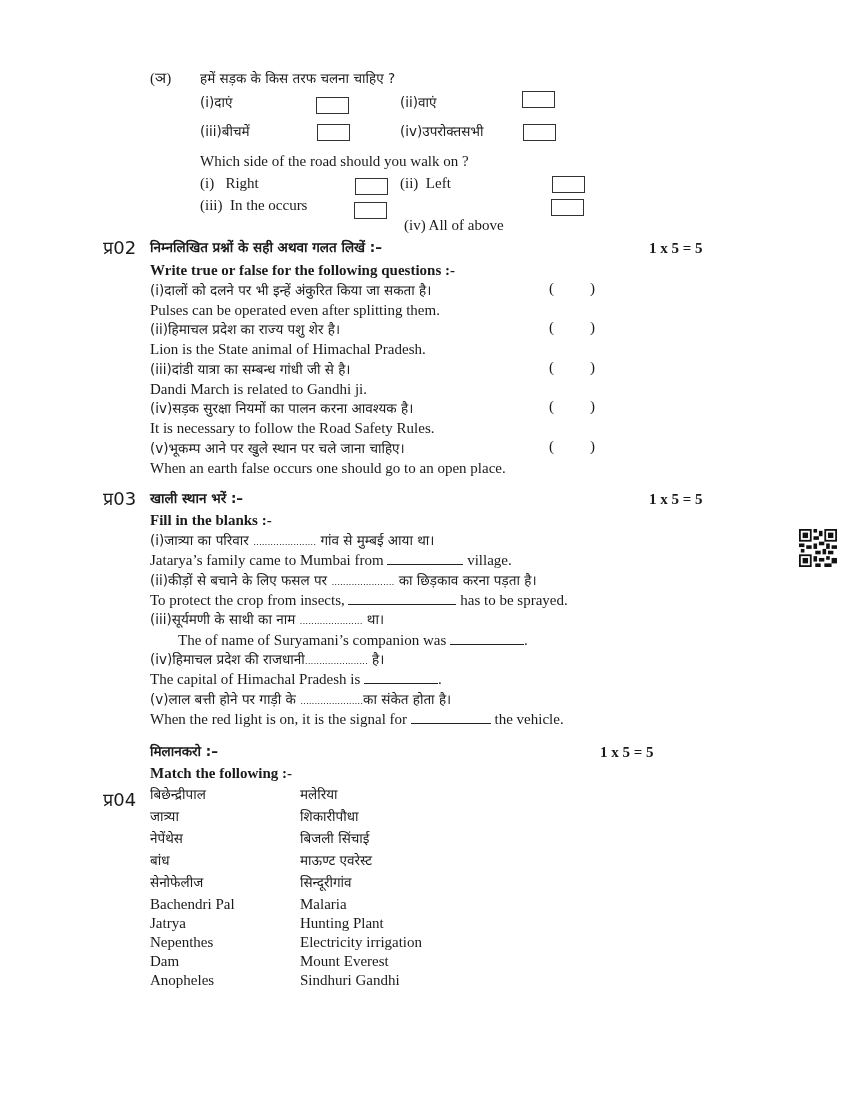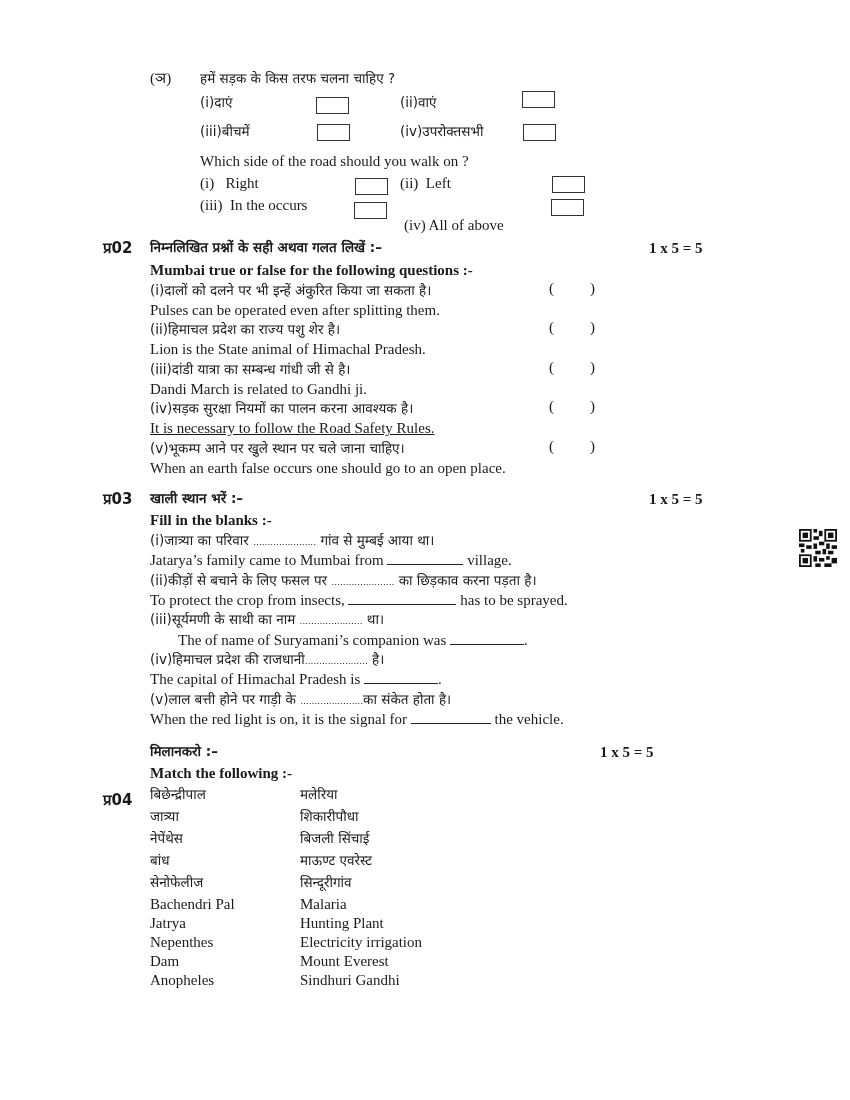--- a/index.html
+++ b/index.html
@@ -1,21 +1,21 @@
 <!DOCTYPE html>
 <html><head>
 <meta charset="utf-8">
 <style>
   html, body { margin: 0; padding: 0; background: #ffffff; }
   body { width: 850px; height: 1100px; position: relative; overflow: hidden;
          font-family: "Liberation Serif", "DejaVu Serif", serif; color: #1a1a1a; font-size: 15px; }
   .abs { position: absolute; white-space: nowrap; line-height: 20px; }
   .hi { font-family: "DejaVu Sans", sans-serif; font-size: 13.5px; }
   .bold { font-weight: bold; }
-  .qno { font-family: "DejaVu Sans", sans-serif; font-size: 15px; font-weight: bold; }
+  .qno { font-family: "DejaVu Sans", sans-serif; font-size: 18px; font-weight: normal; }
   .box { position: absolute; width: 31px; height: 15px; border: 1px solid #333; background: #fff; }
   .paren { position: absolute; font-size: 15px; }
   .blank-line { display: inline-block; border-bottom: 1px solid #222; height: 14px; vertical-align: baseline; }
   .dots { display: inline-block; letter-spacing: 0px; font-size: 9px; vertical-align: baseline; }
   .qr { position: absolute; left: 799px; top: 528px; width: 38px; height: 40px; }
 </style>
 </head>
 <body>
 
 <div class="abs" style="left:150px;top:68px;">(ञ)</div>
@@ -37,41 +37,41 @@
 <div class="abs" style="left:400px;top:173px;white-space:pre;">(ii)  Left</div>
 <div class="box" style="left:552px;top:176px;"></div>
 <div class="abs" style="left:200px;top:195px;white-space:pre;">(iii)  In the occurs</div>
 <div class="box" style="left:354px;top:202px;"></div>
 <div class="abs" style="left:404px;top:195px;white-space:pre;margin-top:20px;">(iv) All of above</div>
 <div class="box" style="left:551px;top:199px;"></div>
 
 <div class="abs qno" style="left:103px;top:238px;">प्र02</div>
 <div class="abs hi bold" style="left:150px;top:237px;">निम्नलिखित प्रश्नों के सही अथवा गलत लिखें :–</div>
 <div class="abs bold" style="left:649px;top:238px;">1 x 5 = 5</div>
-<div class="abs bold" style="left:150px;top:260px;">Mumbai true or false for the following questions :-</div>
+<div class="abs bold" style="left:150px;top:260px;">Write true or false for the following questions :-</div>
 
 <div class="abs hi" style="left:150px;top:280px;">(i)दालों को दलने पर भी इन्हें अंकुरित किया जा सकता है।</div>
 <div class="paren" style="left:549px;top:280px;">(</div>
 <div class="paren" style="left:590px;top:280px;">)</div>
 <div class="abs" style="left:150px;top:300px;">Pulses can be operated even after splitting them.</div>
 
 <div class="abs hi" style="left:150px;top:319px;">(ii)हिमाचल प्रदेश का राज्य पशु शेर है।</div>
 <div class="paren" style="left:549px;top:319px;">(</div>
 <div class="paren" style="left:590px;top:319px;">)</div>
 <div class="abs" style="left:150px;top:339px;">Lion is the State animal of Himachal Pradesh.</div>
 
 <div class="abs hi" style="left:150px;top:359px;">(iii)दांडी यात्रा का सम्बन्ध गांधी जी से है।</div>
 <div class="paren" style="left:549px;top:359px;">(</div>
 <div class="paren" style="left:590px;top:359px;">)</div>
 <div class="abs" style="left:150px;top:379px;">Dandi March is related to Gandhi ji.</div>
 
 <div class="abs hi" style="left:150px;top:398px;">(iv)सड़क सुरक्षा नियमों का पालन करना आवश्यक है।</div>
 <div class="paren" style="left:549px;top:398px;">(</div>
 <div class="paren" style="left:590px;top:398px;">)</div>
-<div class="abs" style="left:150px;top:418px;text-decoration:underline;">It is necessary to follow the Road Safety Rules.</div>
+<div class="abs" style="left:150px;top:418px;">It is necessary to follow the Road Safety Rules.</div>
 
 <div class="abs hi" style="left:150px;top:438px;">(v)भूकम्प आने पर खुले स्थान पर चले जाना चाहिए।</div>
 <div class="paren" style="left:549px;top:438px;">(</div>
 <div class="paren" style="left:590px;top:438px;">)</div>
 <div class="abs" style="left:150px;top:458px;">When an earth false occurs one should go to an open place.</div>
 
 <div class="abs qno" style="left:103px;top:489px;">प्र03</div>
 <div class="abs hi bold" style="left:150px;top:488px;">खाली स्थान भरें :–</div>
 <div class="abs bold" style="left:649px;top:489px;">1 x 5 = 5</div>
 <div class="abs bold" style="left:150px;top:510px;">Fill in the blanks :-</div>

